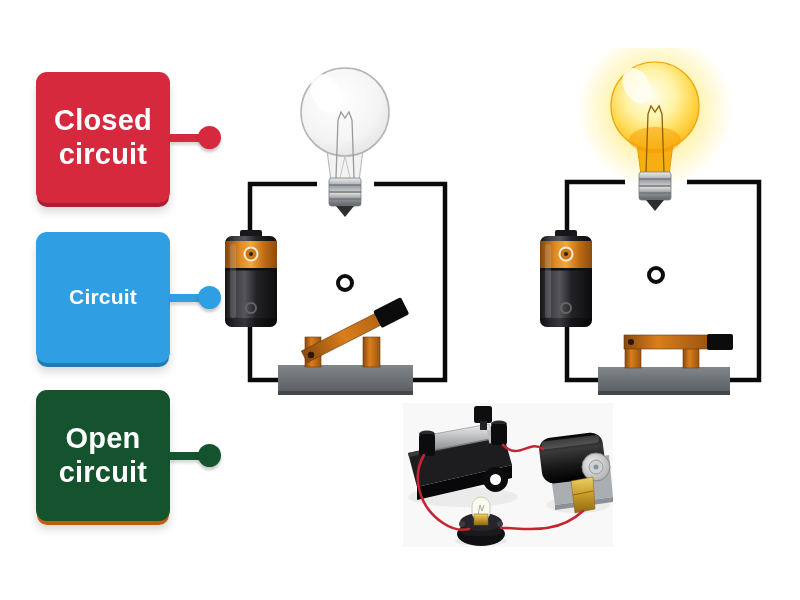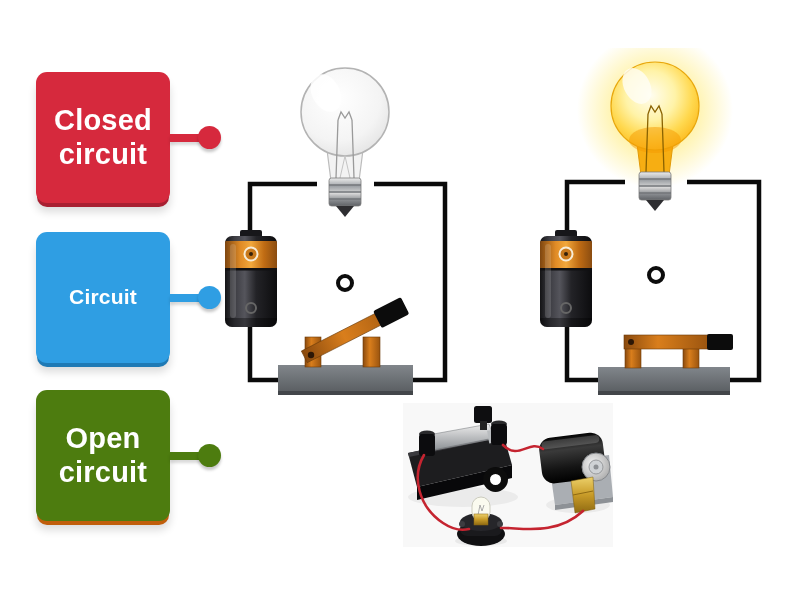--- a/index.html
+++ b/index.html
@@ -11,21 +11,21 @@
   
   .chip {
     position:absolute; left:36px; width:134px; height:131px; border-radius:11px;
     display:flex; align-items:center; justify-content:center; text-align:center;
     color:#fff; font-weight:700; font-size:29px; line-height:1.16; letter-spacing:.2px;
     box-shadow:0 5px 0 -1px var(--lip), 0 9px 8px rgba(0,0,0,.14);
     cursor:grab; user-select:none;
   }
   .chip-red    { background:#d6293d; --lip:#a81f31; top:72px;align-items:center;  }
   .chip-blue   { background:#2f9ee3; --lip:#1f7ab5; top:232px; font-size:21px; }
-  .chip-orange { background:#4d7c0f; --lip:#c05e0b; top:390px; }
+  .chip-orange { background:#14532d; --lip:#c05e0b; top:390px; }
   .stub {
     position:absolute; left:100%; top:50%; margin-top:-4px; width:31px; height:8px;
     background:inherit; box-shadow:0 3px 3px rgba(0,0,0,.15);
   }
   .dotc {
     position:absolute; left:100%; margin-left:28px; top:50%; margin-top:-11.5px;
     width:23px; height:23px; border-radius:50%; background:inherit;
     box-shadow:0 3px 3px rgba(0,0,0,.22);
   }
 

